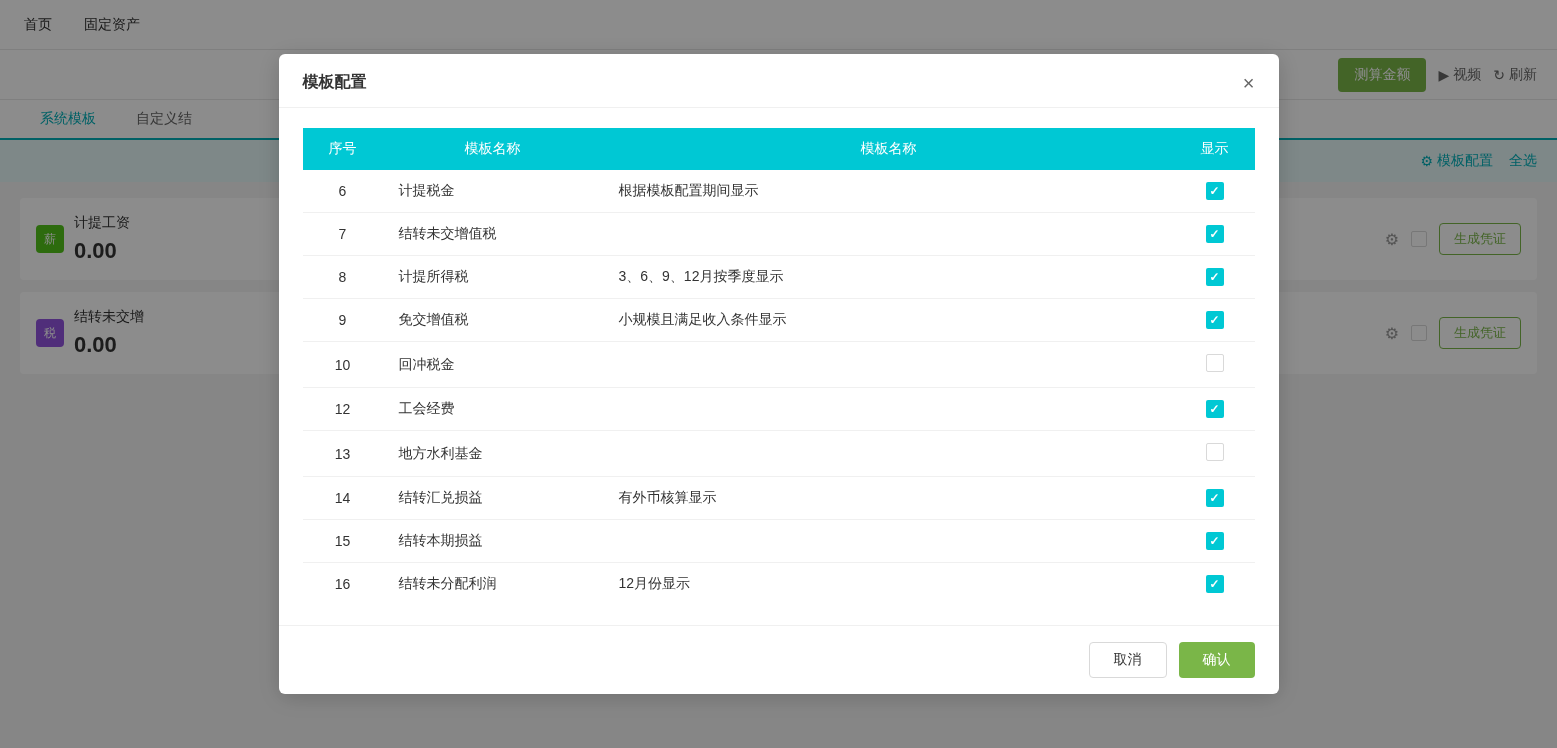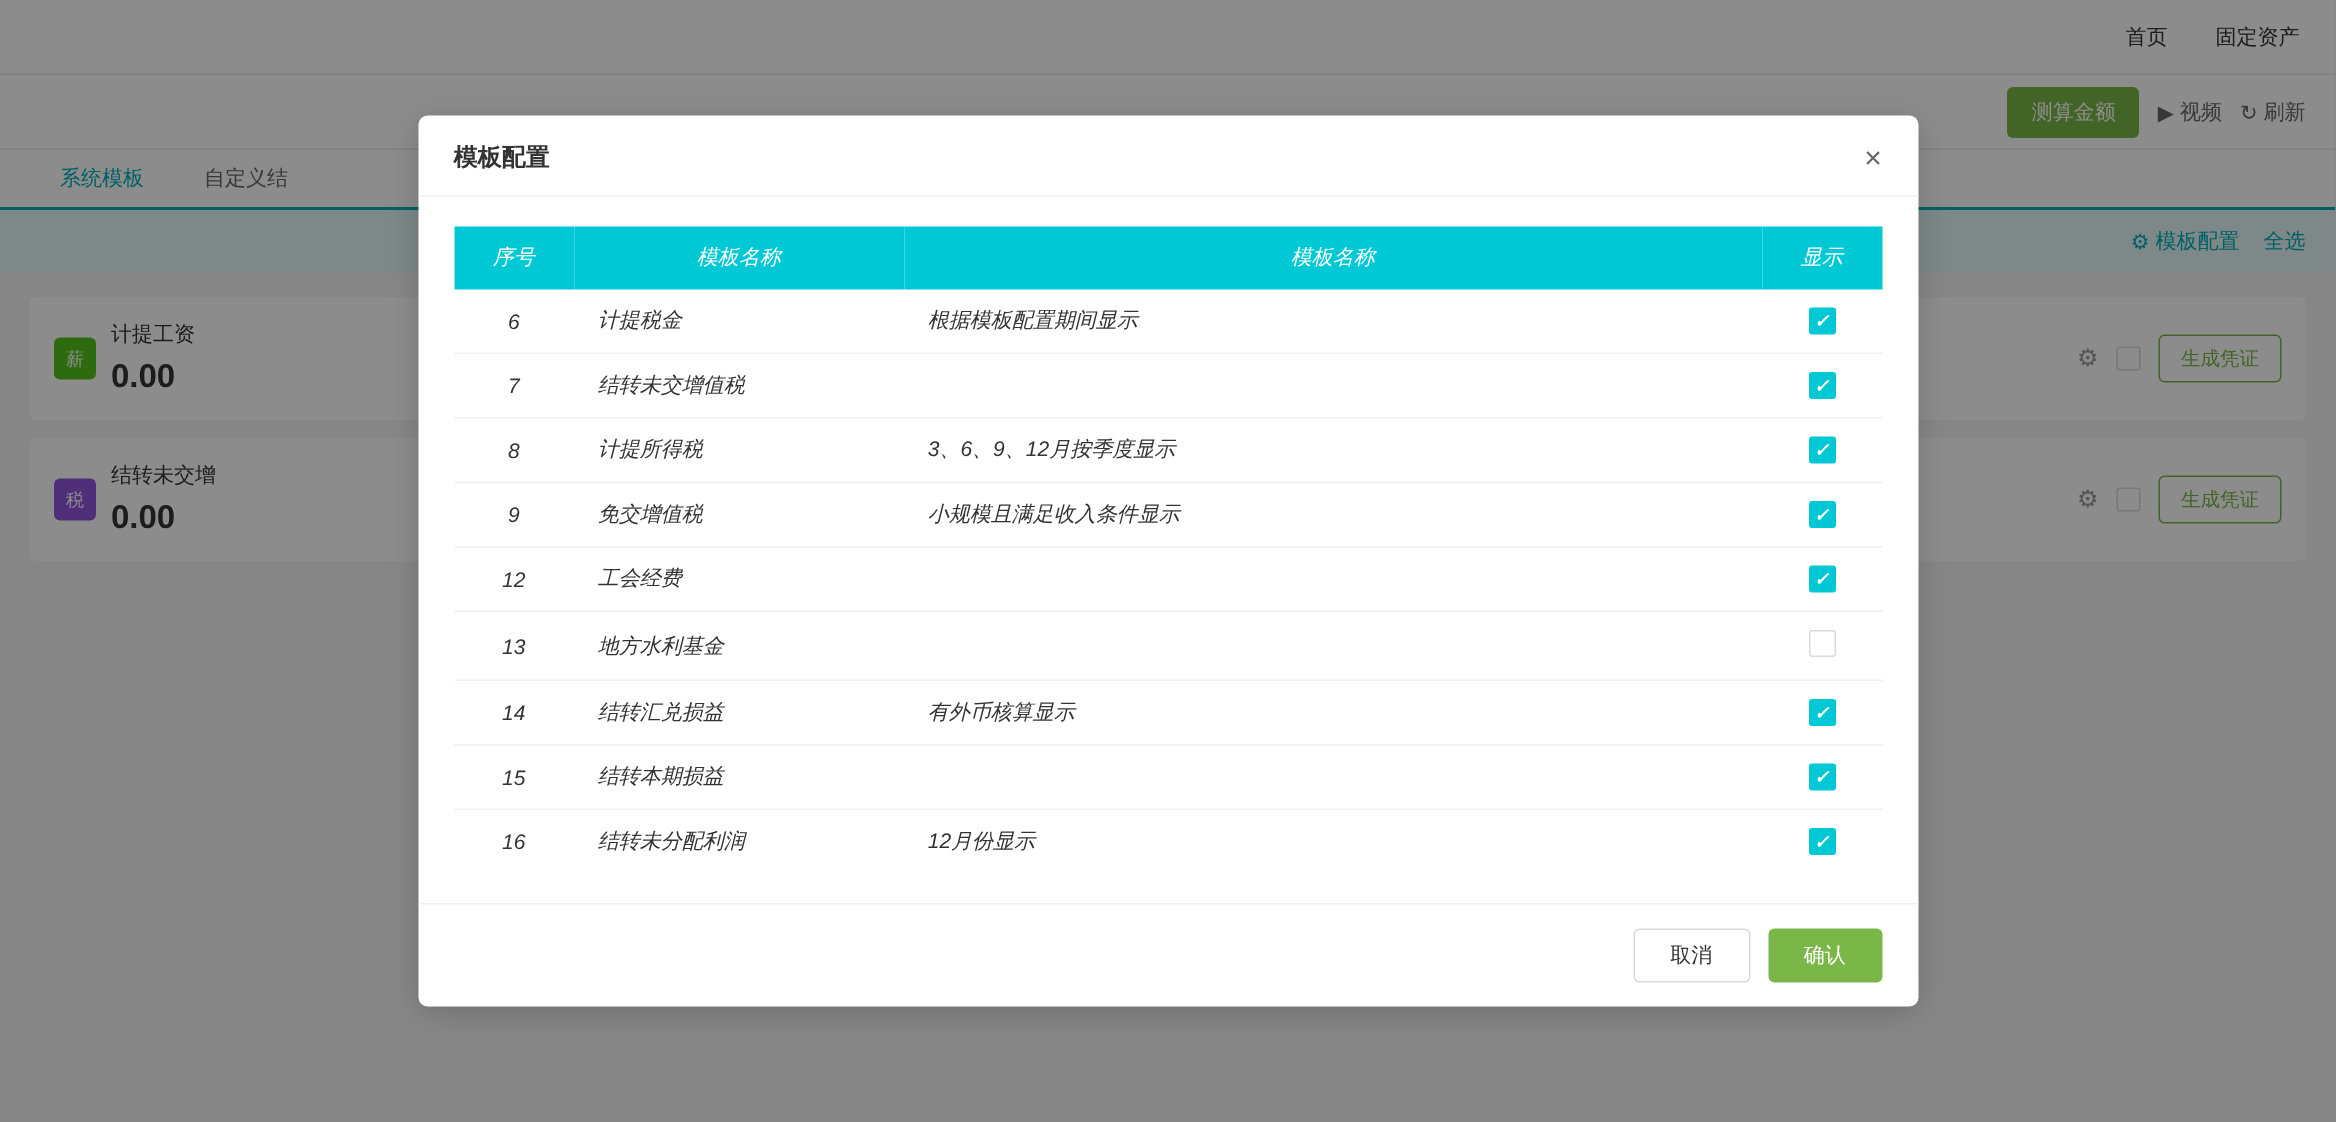--- a/index.html
+++ b/index.html
@@ -23,21 +23,20 @@
 
     
     .top-nav {
       background: #fff;
       height: 50px;
       display: flex;
       align-items: center;
       padding: 0 20px;
       border-bottom: 1px solid #e8e8e8;
       gap: 24px;
-      justify-content: flex-end;
     }
     .top-nav-item {
       color: #333;
       font-size: 14px;
       cursor: pointer;
       padding: 0 4px;
     }
 
     
     .toolbar {
@@ -224,21 +223,20 @@
     .modal-close {
       cursor: pointer;
       font-size: 20px;
       color: #666;
       line-height: 1;
     }
     .modal-body {
       padding: 20px 24px;
       max-height: 580px;
       overflow-y: auto;
-      font-style: italic;
     }
     .modal-footer {
       padding: 16px 24px;
       display: flex;
       justify-content: flex-end;
       gap: 12px;
       border-top: 1px solid #f0f0f0;
     }
 
     
@@ -455,20 +453,26 @@
               <td>3、6、9、12月按季度显示</td>
               <td style="text-align: center;"><span class="cb-checked"></span></td>
             </tr>
             <tr>
               <td>9</td>
               <td>免交增值税</td>
               <td>小规模且满足收入条件显示</td>
               <td style="text-align: center;"><span class="cb-checked"></span></td>
             </tr>
             <tr>
+              <td>10</td>
+              <td>回冲税金</td>
+              <td></td>
+              <td style="text-align: center;"><span class="cb-unchecked"></span></td>
+            </tr>
+            <tr>
               <td>12</td>
               <td>工会经费</td>
               <td></td>
               <td style="text-align: center;"><span class="cb-checked"></span></td>
             </tr>
             <tr>
               <td>13</td>
               <td>地方水利基金</td>
               <td></td>
               <td style="text-align: center;"><span class="cb-unchecked"></span></td>

